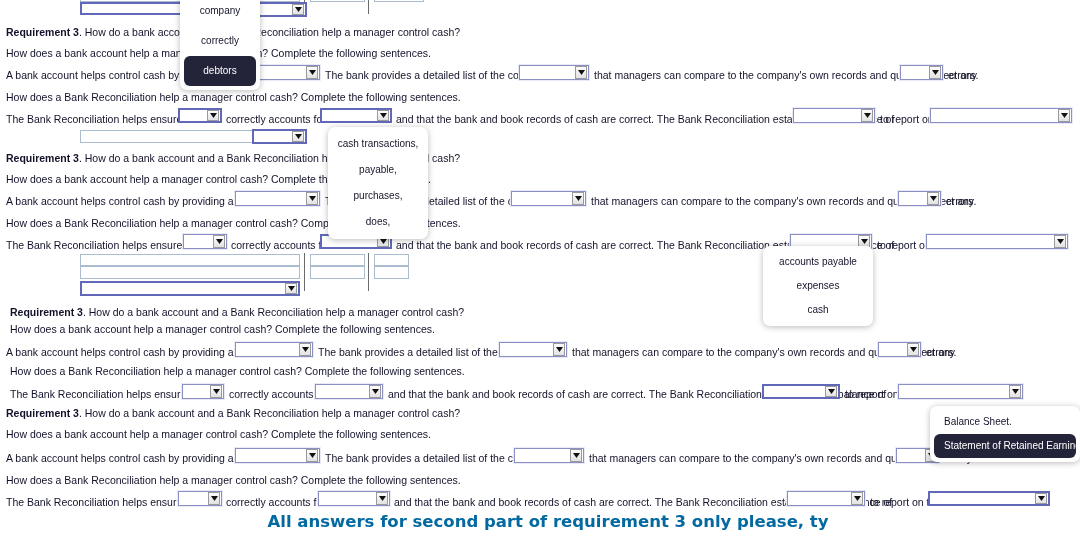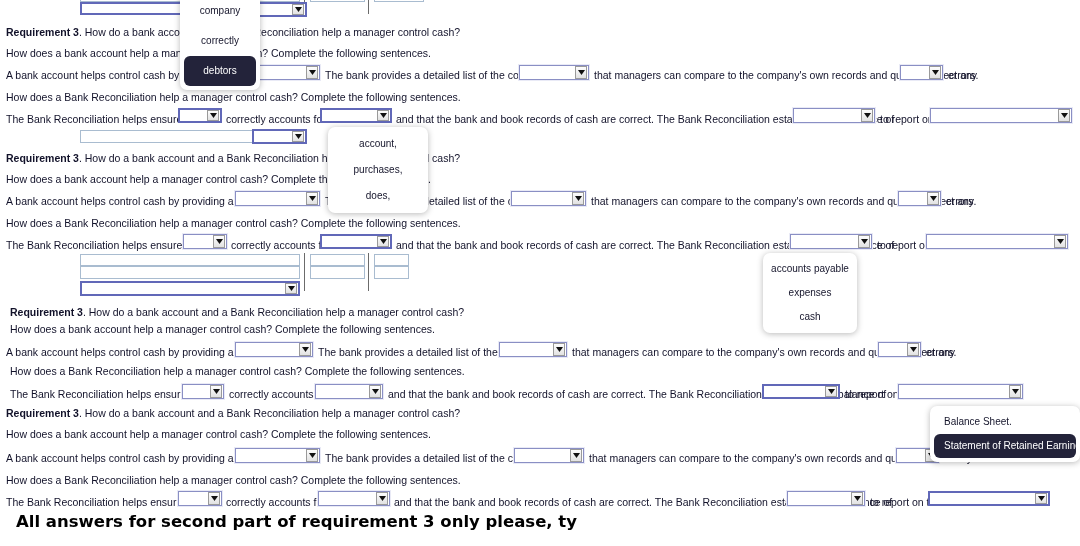--- a/index.html
+++ b/index.html
@@ -110,35 +110,36 @@
 
   
   #popup-subject { left: 180px; top: -8px; width: 80px; }
   #popup-subject .opt { height: 30px; }
 
   
   #popup-transactions { left: 328px; top: 127px; width: 100px; }
   #popup-transactions .opt { height: 26px; }
 
   
-  #popup-accounts { left: 763px; top: 253px; width: 94px; }
+  #popup-accounts { left: 763px; top: 246px; width: 110px; }
   #popup-accounts .opt { height: 24px; }
 
   
   #popup-statement { left: 930px; top: 406px; width: 150px; }
   #popup-statement .opt { height: 24px; justify-content: flex-start; padding-left: 14px; }
   #popup-statement .opt.sel-opt { padding-left: 10px; }
 
   .caption {
     position: absolute;
     left: 16px; right: 0;
     top: 512px;
+    text-align: center;
     font-size: 16.5px;
     font-weight: bold;
-    color: #000000;
+    color: #0369a1;
     font-family: "DejaVu Sans", sans-serif;
   }
 </style>
 </head>
 <body>
 
 <div class="block" style="top:0px;">
   <div class="cell" style="left:80px; top:-10px; width:220px; height:12px;"></div>
   <div class="cell" style="left:80px; top:2px; width:220px; height:13px; border:2px solid #6168b8;"></div>
   <div class="vrule" style="left:304px; top:-12px; height:26px;"></div>
@@ -481,21 +482,22 @@
   </div>
 </div>
 
 <div class="popup" id="popup-subject">
   <div class="opt">company</div>
   <div class="opt">correctly</div>
   <div class="opt sel-opt">debtors</div>
 </div>
 
 <div class="popup" id="popup-transactions">
-  <div class="opt">account,</div>
+  <div class="opt">cash transactions,</div>
+  <div class="opt">payable,</div>
   <div class="opt">purchases,</div>
   <div class="opt">does,</div>
 </div>
 
 <div class="popup" id="popup-accounts">
   <div class="opt">accounts payable</div>
   <div class="opt">expenses</div>
   <div class="opt">cash</div>
 </div>
 

